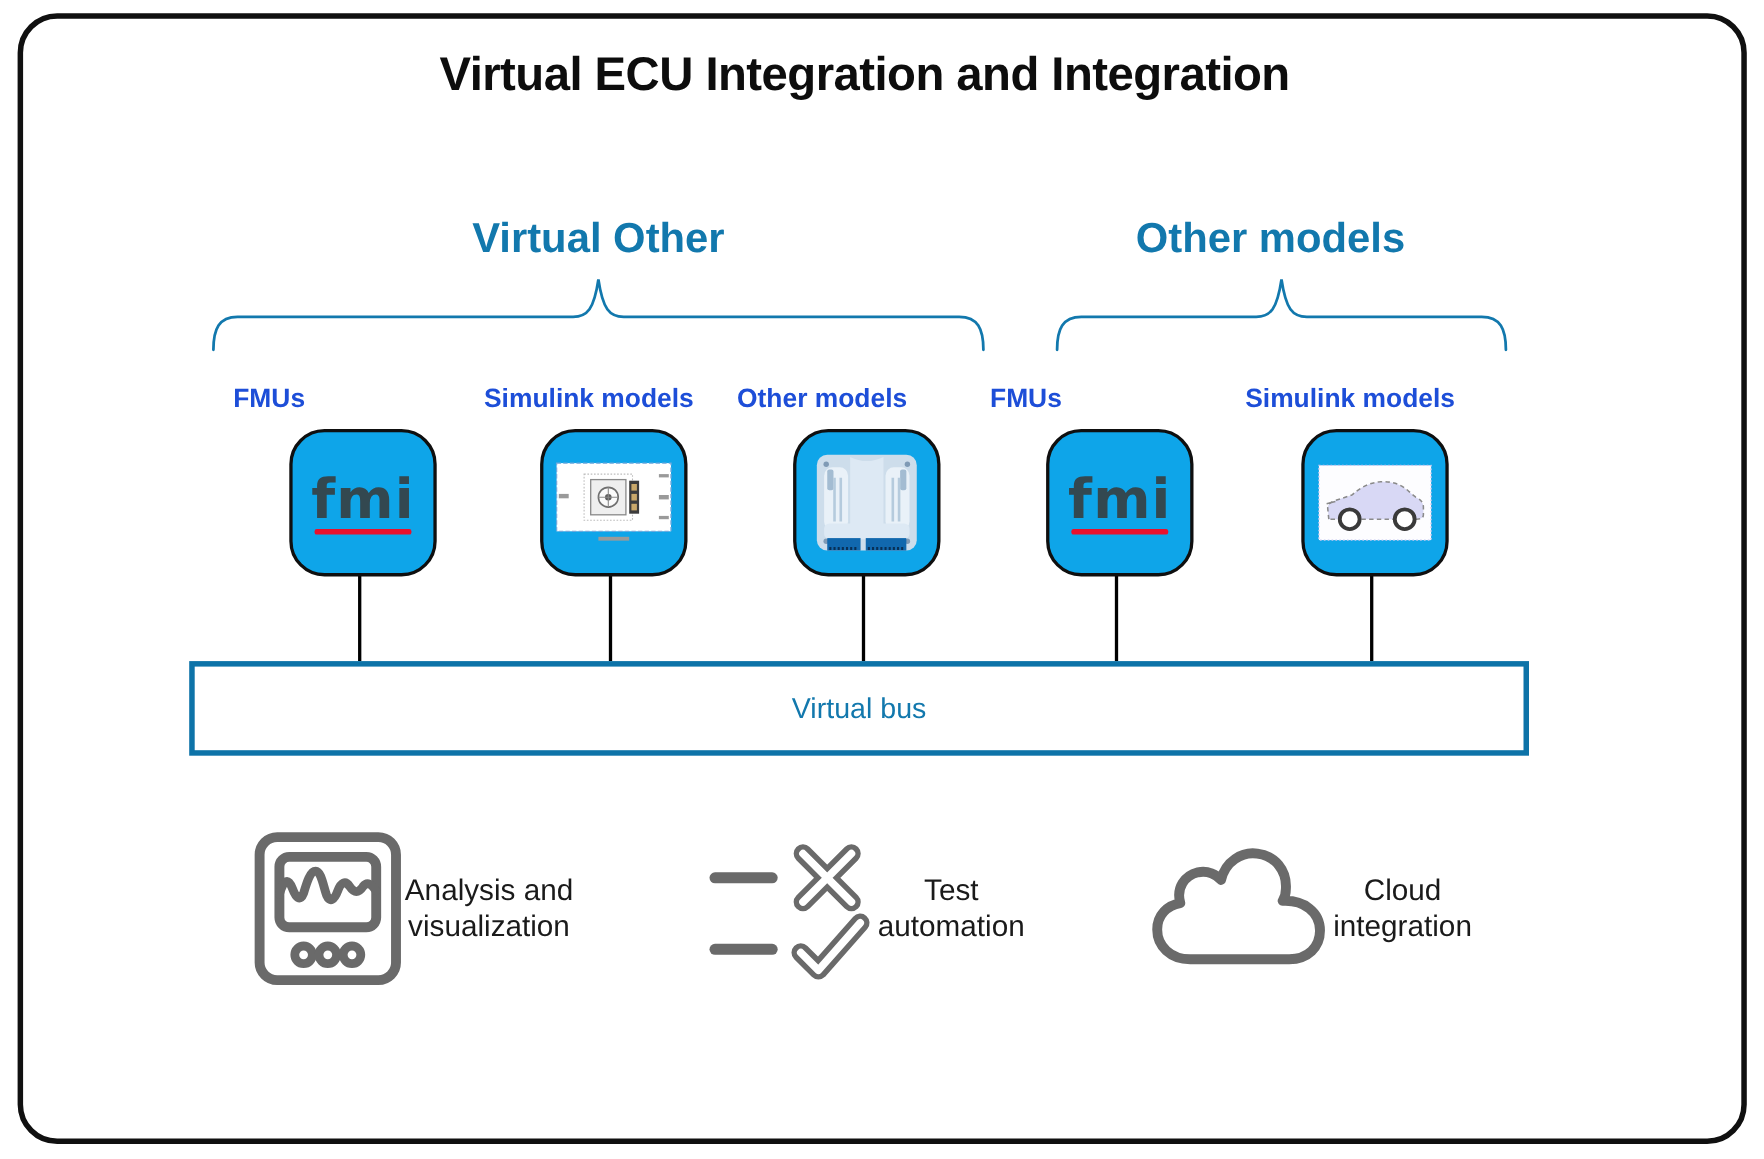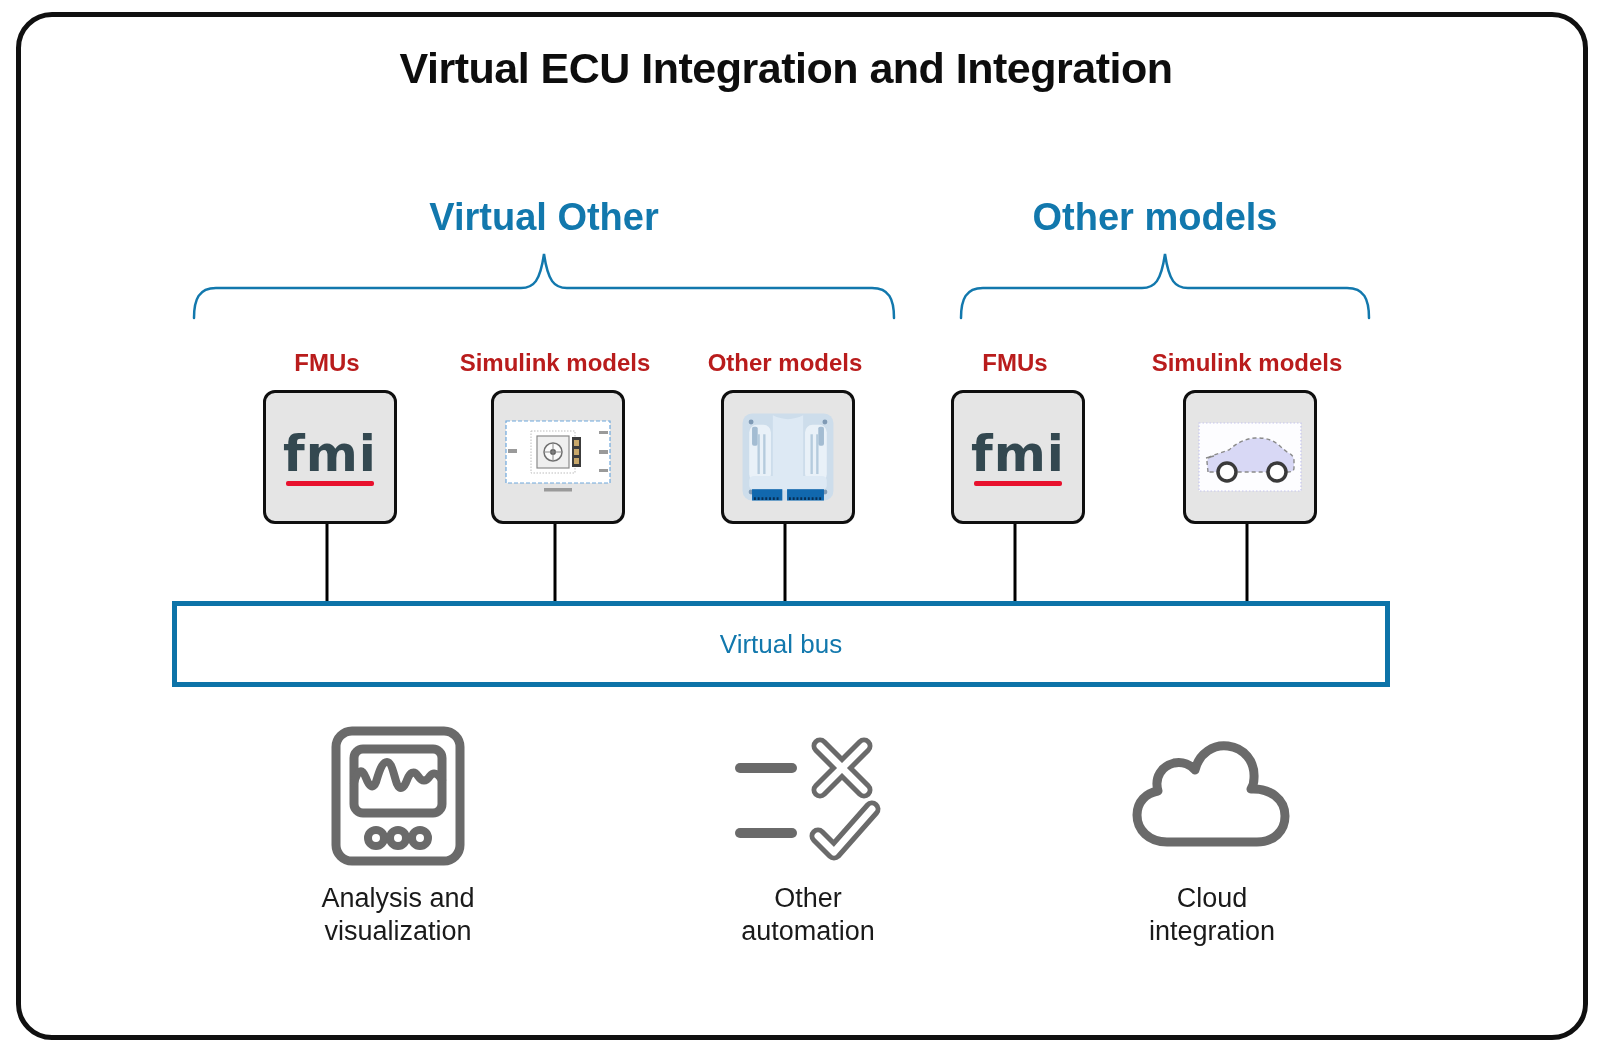--- a/index.html
+++ b/index.html
@@ -7,37 +7,37 @@
          font-family:"Liberation Sans", sans-serif;overflow:hidden;}
   .frame{position:absolute;left:16px;top:12px;right:16px;bottom:14px;
          border:5px solid #101010;border-radius:36px;}
   .title{position:absolute;left:0;top:44px;width:1572px;text-align:center;
          font-size:43px;font-weight:bold;color:#0d0d0d;letter-spacing:-0.5px;}
   .group-label{position:absolute;top:196px;width:420px;text-align:center;
          font-size:38px;font-weight:bold;color:#1278ad;}
   .g1{left:334px;}
   .g2{left:945px;}
   .overlay{position:absolute;left:0;top:0;width:1604px;height:1054px;pointer-events:none;}
-  .box-label{position:absolute;top:349px;width:230px;text-align:center;
-         font-size:24px;font-weight:bold;color:#b91c1c;}
+  .box-label{position:absolute;top:349px;width:230px;text-align:left;
+         font-size:24px;font-weight:bold;color:#1d4ed8;}
   .bl1{left:212px;}.bl2{left:440px;}.bl3{left:670px;}.bl4{left:900px;}.bl5{left:1132px;}
-  .model-box{position:absolute;top:390px;width:128px;height:128px;background:#e5e5e5;
-         border:3px solid #0f0f0f;border-radius:12px;display:flex;
+  .model-box{position:absolute;top:390px;width:128px;height:128px;background:#0ea5e9;
+         border:3px solid #0f0f0f;border-radius:32px;display:flex;
          align-items:center;justify-content:center;flex-direction:column;}
   .mb1{left:263px;}.mb2{left:491px;}.mb3{left:721px;}.mb4{left:951px;}.mb5{left:1183px;}
   .fmi{display:flex;flex-direction:column;align-items:center;}
   .fmi-text{font-family:"DejaVu Sans", sans-serif;font-weight:bold;font-size:50px;
          line-height:50px;color:#334850;letter-spacing:1px;}
   .fmi-underline{width:88px;height:5px;background:#e8112d;margin-top:2px;border-radius:2px;}
   .bus{position:absolute;left:172px;top:601px;width:1208px;height:76px;
          border:5px solid #0d73a8;background:#fff;display:flex;
          align-items:center;justify-content:center;}
   .bus-label{font-size:26px;color:#1278ad;font-weight:400;}
-  .feature{position:absolute;top:710px;width:340px;display:flex;
-         flex-direction:column;align-items:center;}
+  .feature{position:absolute;top:740px;width:340px;display:flex;
+         flex-direction:row;align-items:center;}
   .f1{left:228px;}.f2{left:638px;}.f3{left:1042px;}
   .feature-iconwrap{height:172px;display:flex;align-items:center;justify-content:center;}
   .feature-label{text-align:center;font-size:27px;color:#1a1a1a;line-height:33px;}
 </style>
 </head>
 <body>
 
 <div class="stage">
 
   <div class="frame"></div>
@@ -158,21 +158,21 @@
       <svg width="160" height="150" viewBox="0 0 160 150">
         <line x1="12" y1="47" x2="64" y2="47" stroke="#6a6a6a" stroke-width="10" stroke-linecap="round"></line>
         <path d="M 92 25 L 136 69 M 136 25 L 92 69" stroke="#6a6a6a" stroke-width="17" stroke-linecap="round" fill="none"></path>
         <path d="M 92 25 L 136 69 M 136 25 L 92 69" stroke="#ffffff" stroke-width="7" stroke-linecap="round" fill="none"></path>
         <line x1="12" y1="112" x2="64" y2="112" stroke="#6a6a6a" stroke-width="10" stroke-linecap="round"></line>
         <path d="M 90 115 L 106 131 L 144 88" stroke="#6a6a6a" stroke-width="17" stroke-linecap="round" stroke-linejoin="round" fill="none"></path>
         <path d="M 90 115 L 106 131 L 144 88" stroke="#ffffff" stroke-width="7" stroke-linecap="round" stroke-linejoin="round" fill="none"></path>
       </svg>
     </div>
     <div class="feature-label">
-      <div>Other</div>
+      <div>Test</div>
       <div>automation</div>
     </div>
   </div>
 
   <div class="feature f3">
     <div class="feature-iconwrap">
       <svg width="170" height="125" viewBox="0 0 170 125">
         <path d="M 40 108
                  C 22 108 10 96 10 81
                  C 10 68 19 59 31 57

